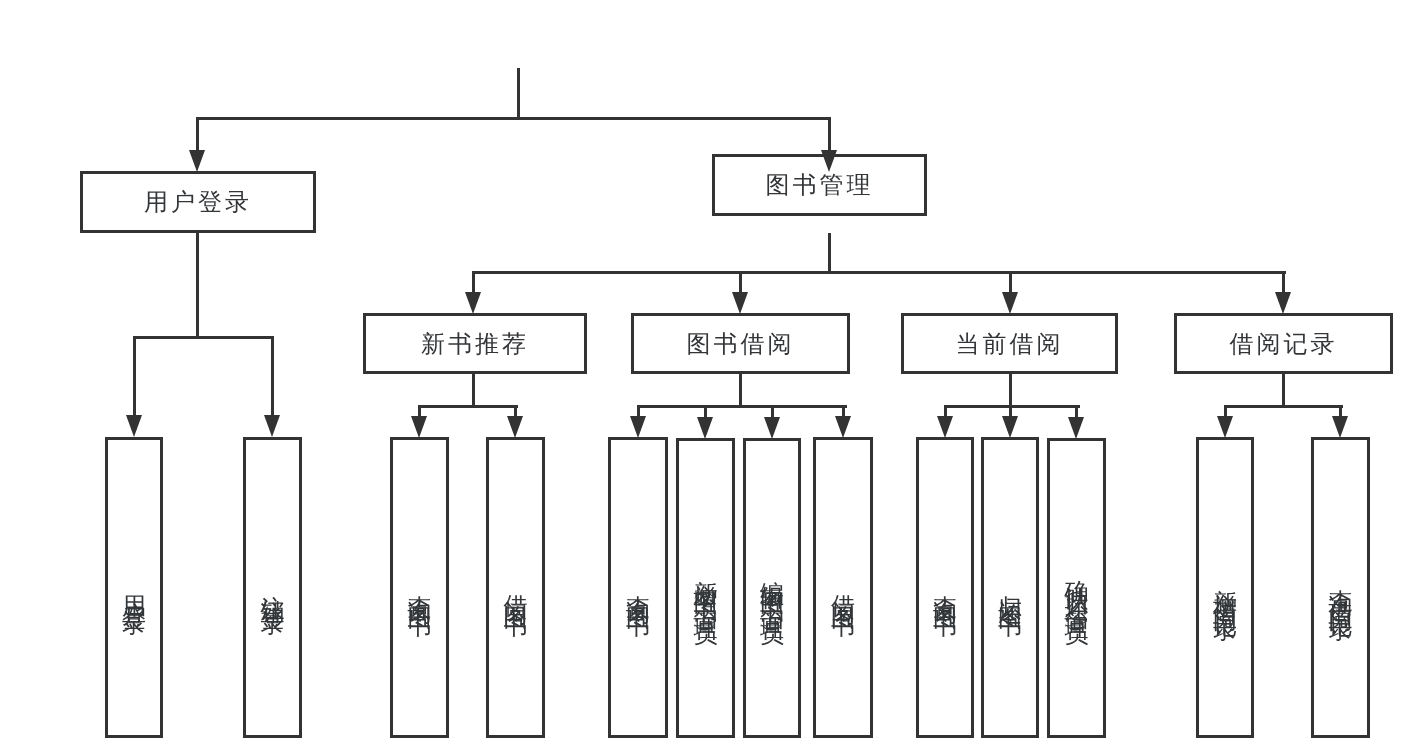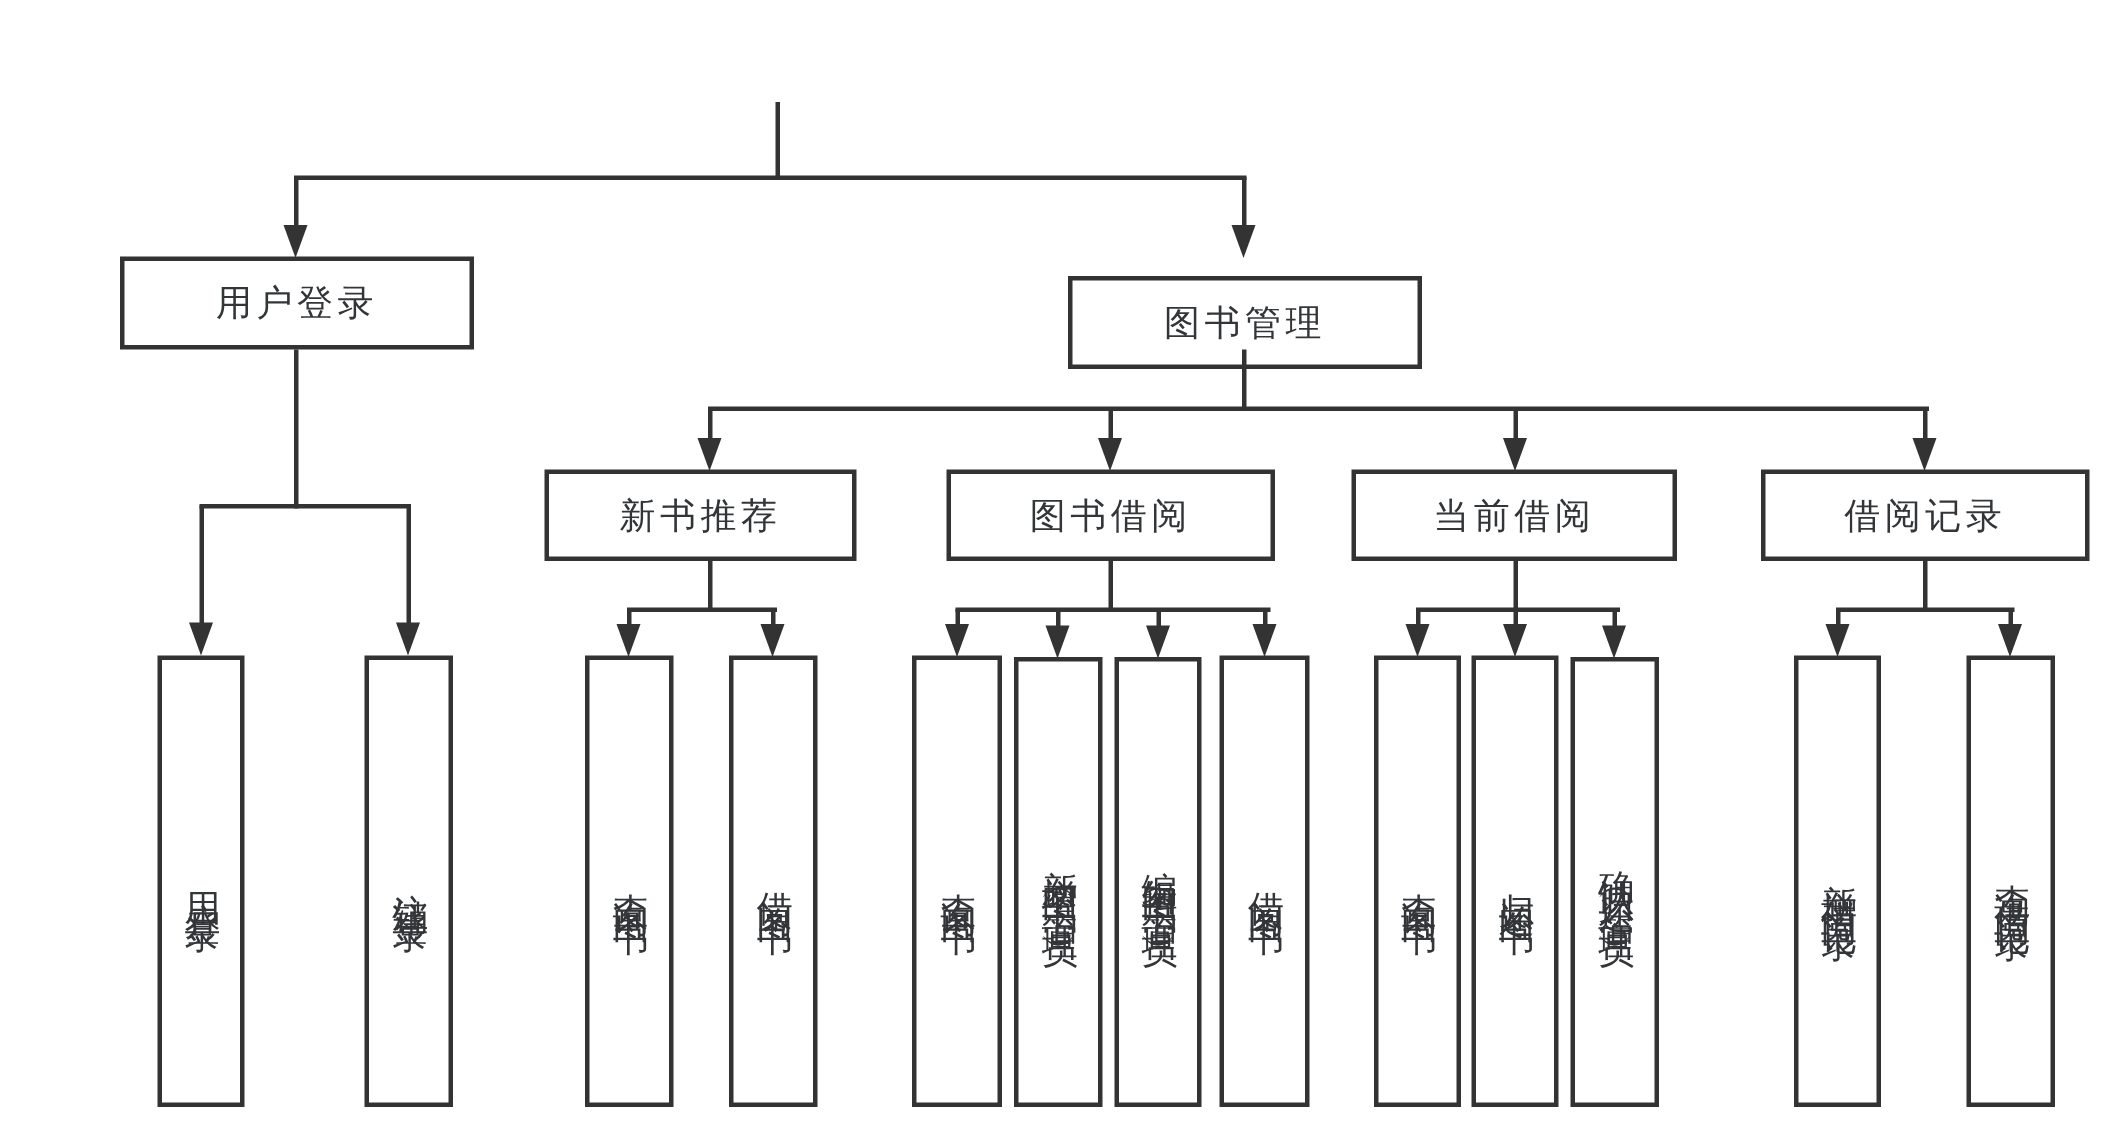--- a/index.html
+++ b/index.html
@@ -67,25 +67,25 @@
 </style>
 </head>
 <body>
 
 <div id="canvas">
 
 
   <div class="box" style="left:80px; top:171px; width:236px; height:62px;">
     <span class="hlabel">用户登录</span>
   </div>
-  <div class="box" style="left:712px; top:184px; width:236px; height:62px;font-family:Liberation Mono, monospace;">
+  <div class="box" style="left:712px; top:154px; width:215px; height:62px;font-family:Liberation Mono, monospace;">
     <span class="hlabel">图书管理</span>
   </div>
 
-  <div class="box" style="left:363px; top:313px; width:208px; height:61px;">
+  <div class="box" style="left:363px; top:313px; width:224px; height:61px;">
     <span class="hlabel">新书推荐</span>
   </div>
   <div class="box" style="left:631px; top:313px; width:219px; height:61px;">
     <span class="hlabel">图书借阅</span>
   </div>
   <div class="box" style="left:901px; top:313px; width:217px; height:61px;">
     <span class="hlabel">当前借阅</span>
   </div>
   <div class="box" style="left:1174px; top:313px; width:219px; height:61px;">
     <span class="hlabel">借阅记录</span>

